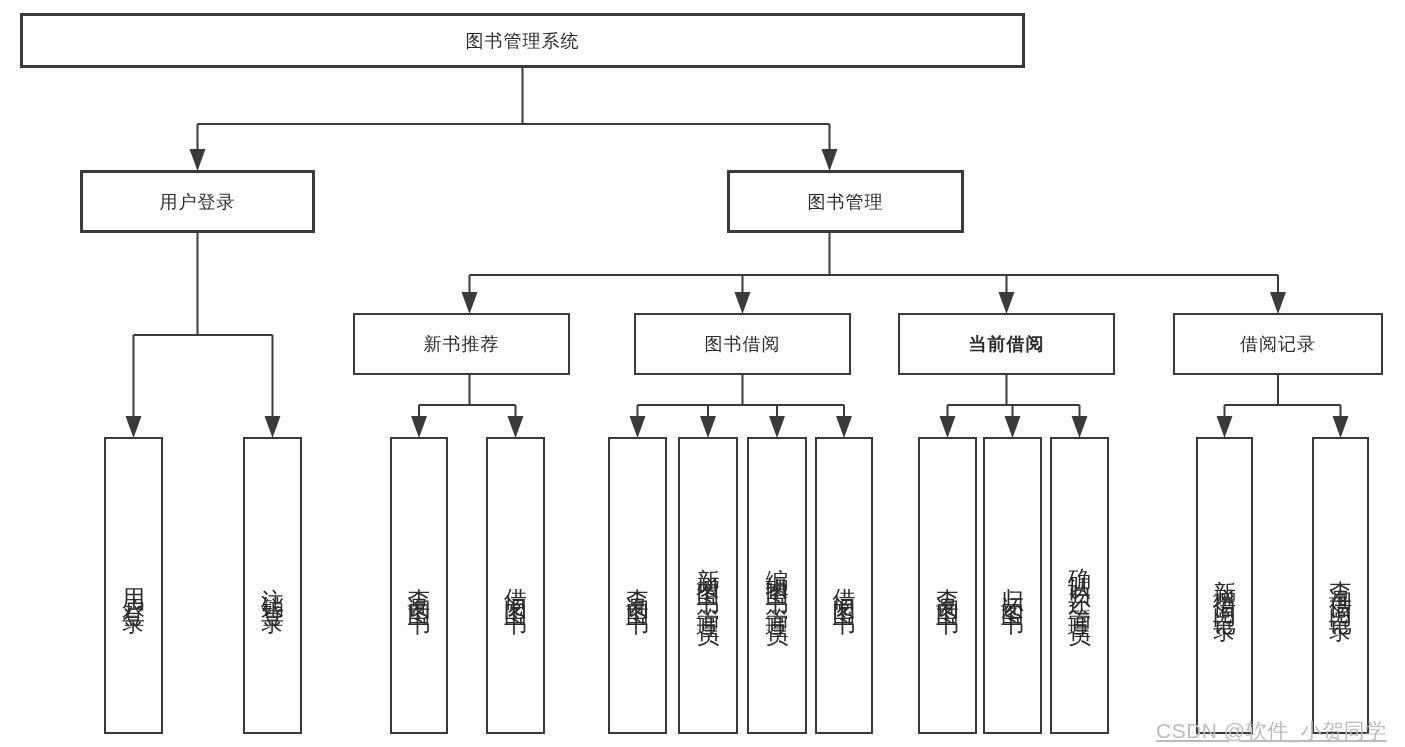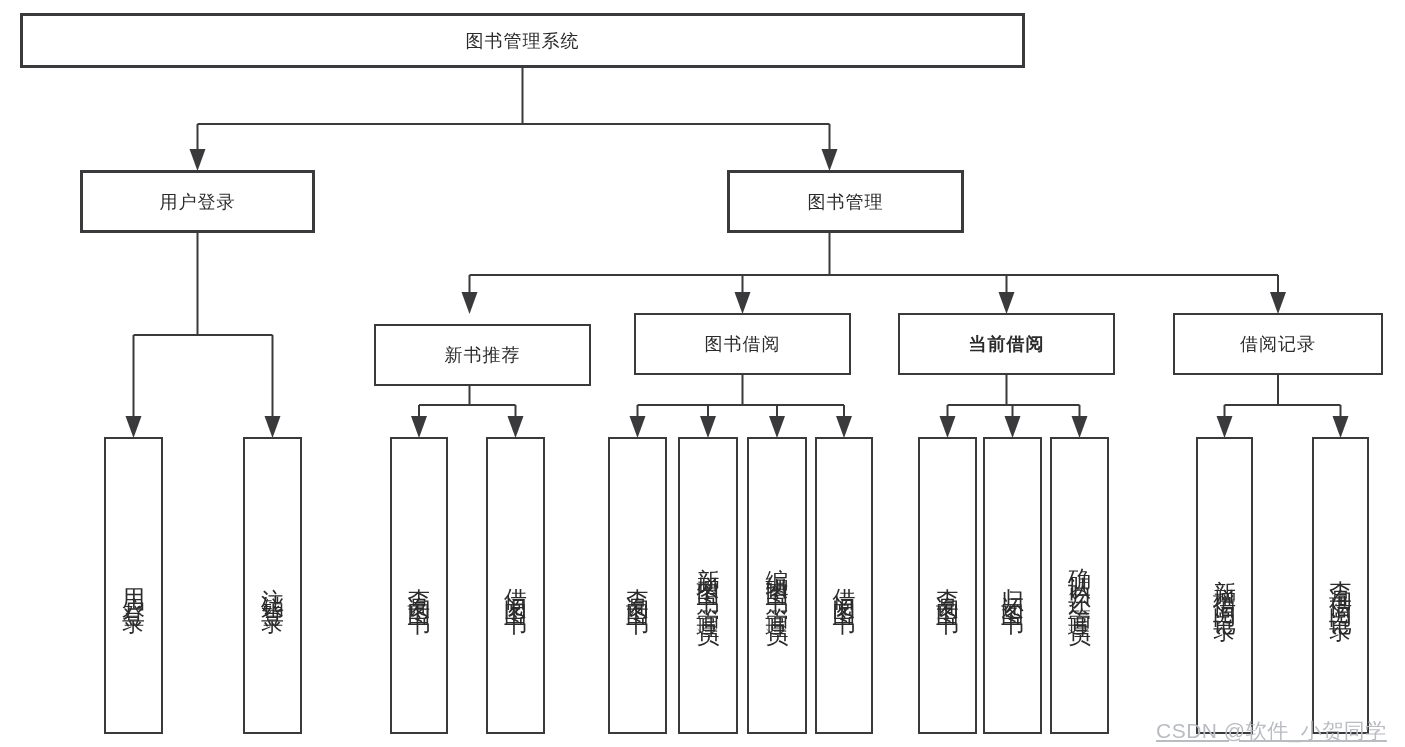--- a/index.html
+++ b/index.html
@@ -91,21 +91,21 @@
   <div id="nodes">
       <div class="node h" style="left: 20px; top: 13px; width: 1005px; height: 55px; border-width: 3px;">
         <span class="lbl">图书管理系统</span>
       </div>
       <div class="node h" style="left: 80px; top: 170px; width: 235px; height: 63px; border-width: 3px;">
         <span class="lbl">用户登录</span>
       </div>
       <div class="node h" style="left: 711px; top: 170px; width: 237px; height: 63px; border-width: 3px; margin-left: 16px;">
         <span class="lbl">图书管理</span>
       </div>
-      <div class="node h" style="left: 374px; top: 313px; width: 217px; height: 62px; border-width: 2px; margin-top: 11px;">
+      <div class="node h" style="left: 353px; top: 313px; width: 217px; height: 62px; border-width: 2px;">
         <span class="lbl">新书推荐</span>
       </div>
       <div class="node h" style="left: 634px; top: 313px; width: 217px; height: 62px; border-width: 2px; justify-content: center;">
         <span class="lbl">图书借阅</span>
       </div>
       <div class="node h" style="left: 898px; top: 313px; width: 217px; height: 62px; border-width: 2px; font-weight: bold;">
         <span class="lbl">当前借阅</span>
       </div>
       <div class="node h" style="left: 1173px; top: 313px; width: 210px; height: 62px; border-width: 2px;">
         <span class="lbl">借阅记录</span>

